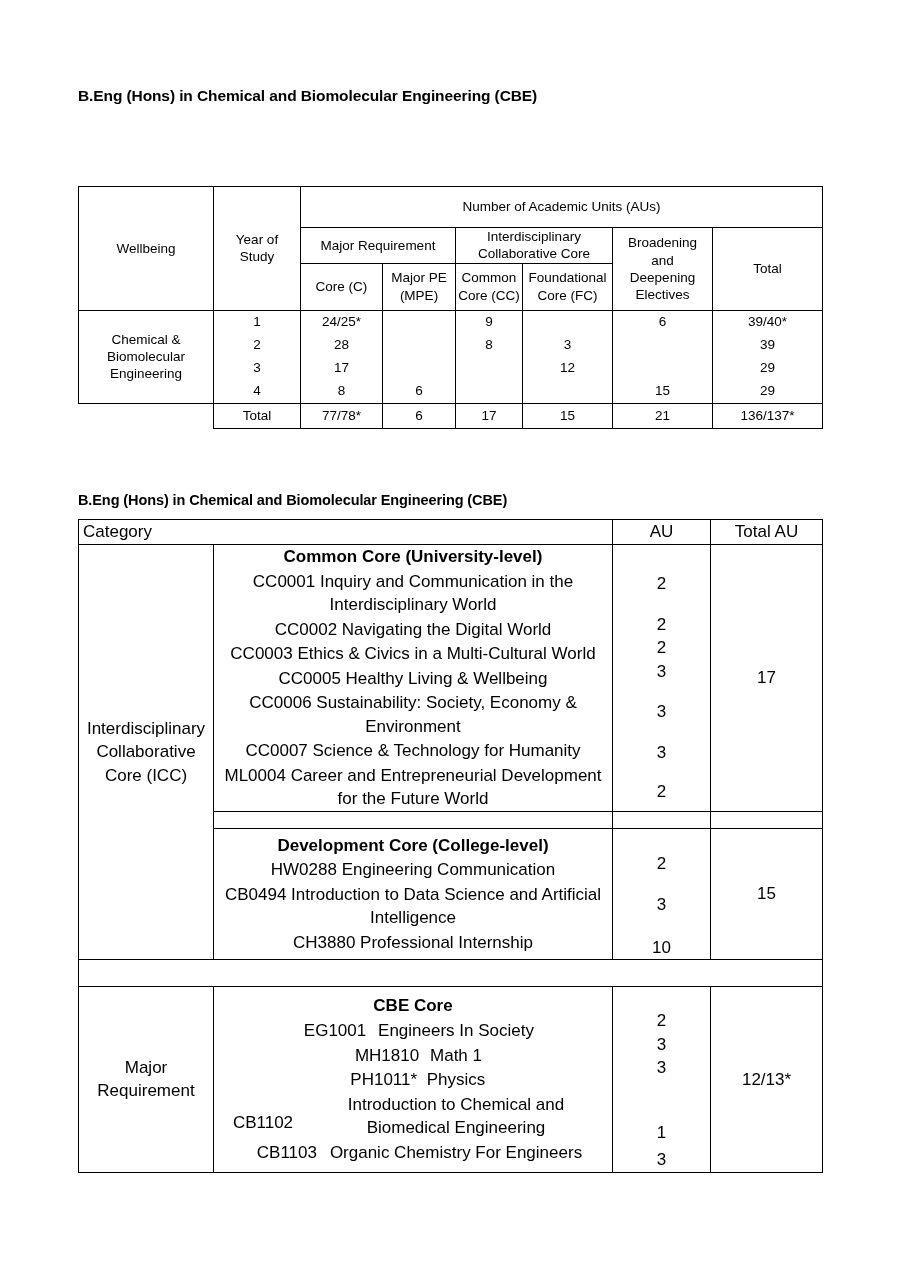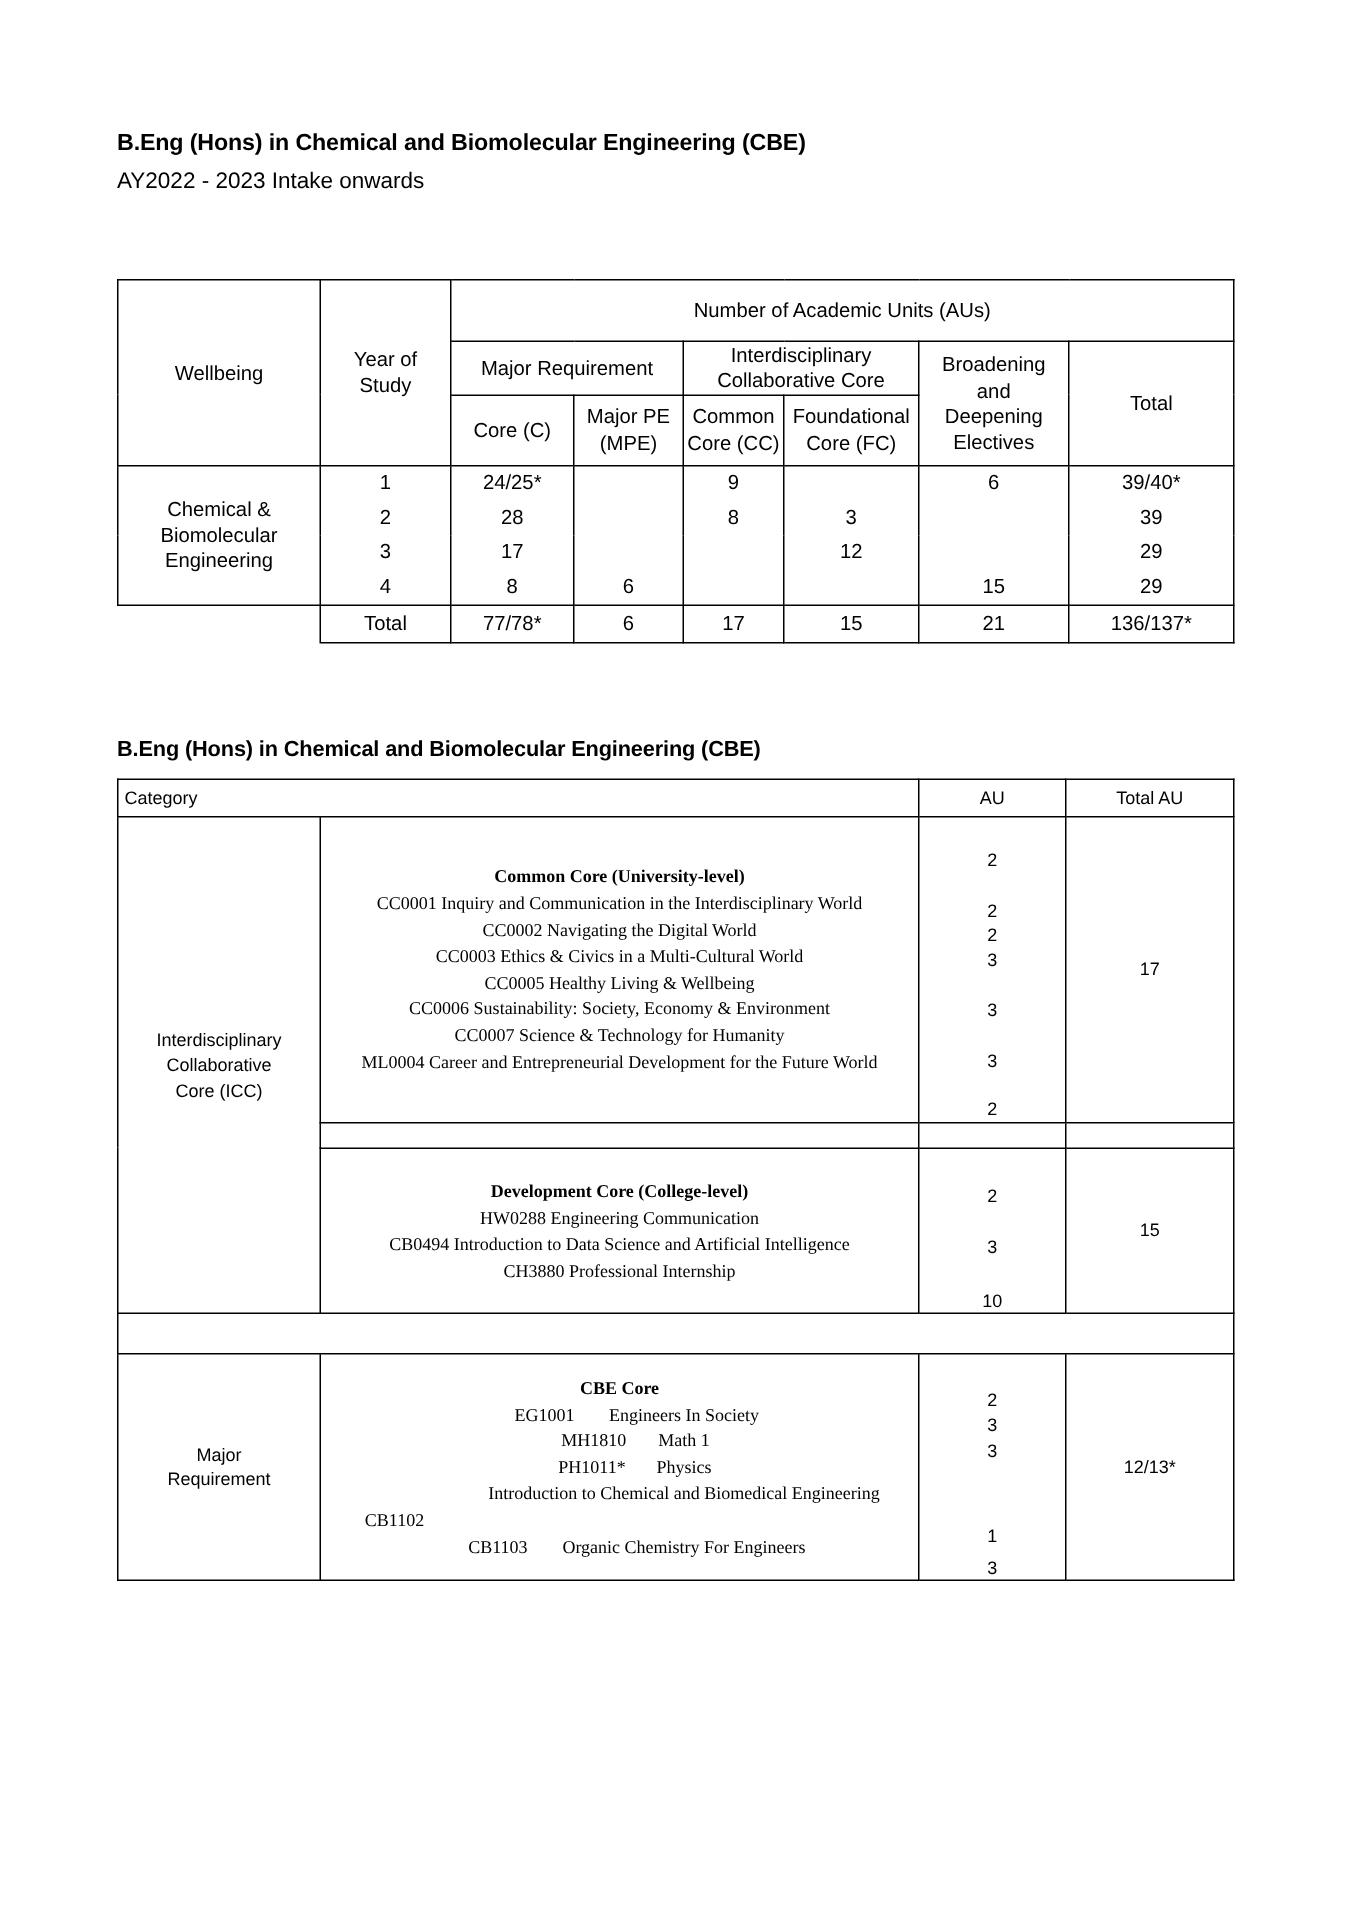--- a/index.html
+++ b/index.html
@@ -119,21 +119,21 @@
     font-size: 14.5px;
     font-weight: bold;
     letter-spacing: -0.1px;
   }
   .t2-wrap {
     position: absolute;
     left: 78px;
     top: 519px;
   }
   #table-courses td {
-    font-size: 12px;
+    font-size: 17px;
     line-height: 1.38;
   }
   .t2-head td {
     font-weight: bold;
     font-size: 13.5px;
     height: 24px;
   }
   .t2-head .cat {
     text-align: left;
     padding-left: 4px;
@@ -141,21 +141,20 @@
   .cat-cell {
     font-size: 13.5px;
     line-height: 1.45;
     text-align: center;
     padding: 0 4px;
   }
   .sec-cell {
     text-align: left;
     padding: 2px 4px 4px 4px;
     vertical-align: top;
-    font-family: Liberation Serif, serif;
   }
   .sec-head {
     font-weight: bold;
     display: block;
     padding-bottom: 1px;
   }
   .course-list { display: block; }
   .course-line {
     display: block;
     padding: 0.5px 0;
@@ -192,21 +191,20 @@
     vertical-align: top;
   }
 </style>
 </head>
 <body>
 
 <div class="page">
 
   <div class="heading-block">
     <div class="doc-title">B.Eng (Hons) in Chemical and Biomolecular Engineering (CBE)</div>
-    <div class="doc-subtitle">AY2022 - 2023 Intake onwards</div>
   </div>
 
   <div class="t1-wrap">
     <table class="grid" id="table-summary">
       <colgroup>
         <col style="width:135px">
         <col style="width:87px">
         <col style="width:82px">
         <col style="width:73px">
         <col style="width:67px">

